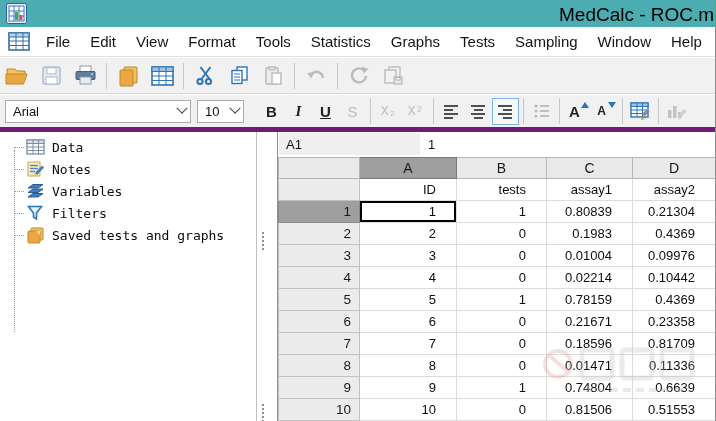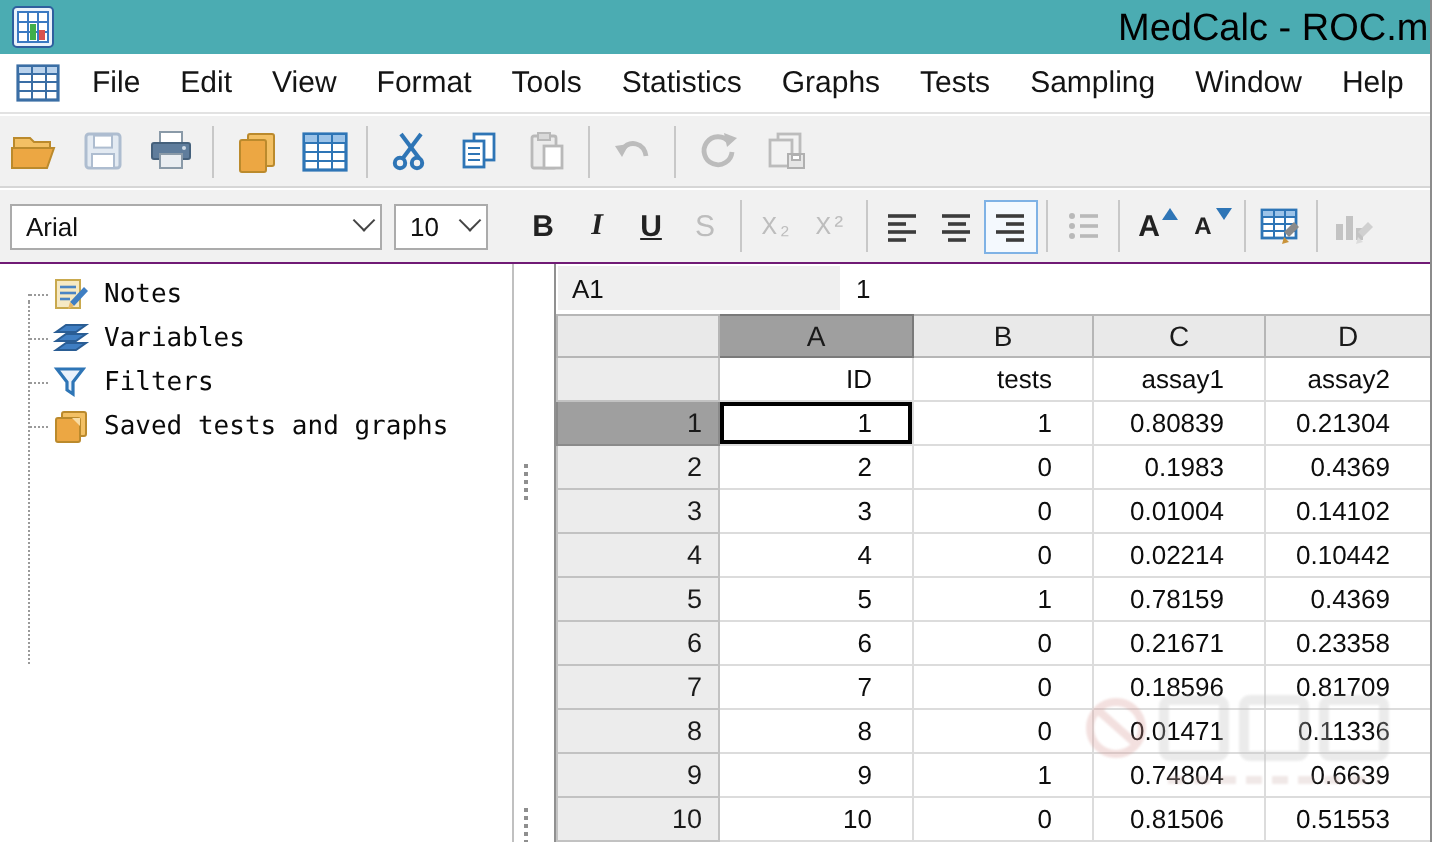--- a/index.html
+++ b/index.html
@@ -14,21 +14,21 @@
   .title-text{position:absolute;left:559px;top:4px;font-size:19px;color:#000000;white-space:nowrap;}
   
   .menubar{position:absolute;left:0;top:27px;width:716px;height:30px;background:#fff;
     border-bottom:1px solid #e2e2e2;display:flex;align-items:center;box-sizing:border-box;}
   .menubar .sheet-icon{margin-left:8px;margin-right:6px;width:22px;height:19px;flex:0 0 auto;}
   .menu-item{font-size:15px;color:#141414;padding:0 10px;line-height:29px;cursor:default;}
   
   .toolbar1{position:absolute;left:0;top:58px;width:716px;height:36px;background:#f1f1f1;
     border-bottom:1px solid #d6d6d6;display:flex;align-items:center;box-sizing:border-box;}
   .toolbar2{position:absolute;left:0;top:95px;width:716px;height:37px;background:#f1f1f1;
-    border-bottom:1px solid #701a75;display:flex;align-items:center;box-sizing:border-box;}
+    border-bottom:5px solid #701a75;display:flex;align-items:center;box-sizing:border-box;}
   .tbtn{width:34px;height:30px;display:flex;align-items:center;justify-content:center;flex:0 0 auto;}
   .tsep{width:1px;height:26px;background:#c8c8c8;margin:0 4px;flex:0 0 auto;}
   .combo{height:23px;background:#fff;border:1px solid #ababab;display:flex;align-items:center;
     padding:0 4px 0 7px;font-size:13px;color:#111;box-sizing:border-box;justify-content:space-between;}
   .combo.font{width:186px;margin-left:5px;}
   .combo.size{width:47px;margin-left:6px;}
   .chev{width:7px;height:7px;border-right:1.6px solid #444;border-bottom:1.6px solid #444;
     transform:rotate(45deg) translate(-2px,-2px);margin-left:6px;}
   .fmt{width:27px;height:27px;display:flex;align-items:center;justify-content:center;
     font-size:15px;color:#222;flex:0 0 auto;position:relative;}
@@ -294,20 +294,31 @@
   </div>
 </div>
 
 <div class="content">
 
   <div class="sidebar">
     <div class="tree">
       <div class="tree-line"></div>
       <div class="tree-item">
         <svg class="ticon" viewBox="0 0 19 18">
+          <rect x="1" y="2" width="17" height="14" fill="#fff" stroke="#7a8fa6" stroke-width="1.3"></rect>
+          <rect x="1" y="2" width="17" height="3.5" fill="#d8dee6" stroke="#7a8fa6"></rect>
+          <line x1="7" y1="2" x2="7" y2="16" stroke="#7a8fa6"></line>
+            <line x1="12.5" y1="2" x2="12.5" y2="16" stroke="#7a8fa6"></line>
+          <line x1="1" y1="9" x2="18" y2="9" stroke="#7a8fa6"></line>
+            <line x1="1" y1="12.5" x2="18" y2="12.5" stroke="#7a8fa6"></line>
+        </svg>
+        <span class="tlabel">Data</span>
+      </div>
+      <div class="tree-item">
+        <svg class="ticon" viewBox="0 0 19 18">
           <rect x="2" y="2" width="12" height="14" fill="#f6e9c4" stroke="#c9a94e"></rect>
           <line x1="4" y1="5.5" x2="12" y2="5.5" stroke="#4a84c4" stroke-width="1.3"></line>
           <line x1="4" y1="8.5" x2="12" y2="8.5" stroke="#4a84c4" stroke-width="1.3"></line>
           <line x1="4" y1="11.5" x2="9" y2="11.5" stroke="#4a84c4" stroke-width="1.3"></line>
           <polygon points="9,13 16,5.5 18,7.5 11,15" fill="#3f7ec2"></polygon>
           <polygon points="8,16.5 9,13 11,15" fill="#e8b765"></polygon>
         </svg>
         <span class="tlabel">Notes</span>
       </div>
       <div class="tree-item">
@@ -367,21 +378,21 @@
         <div class="cell">0.21304</div>
         <div class="rowhead">2</div>
         <div class="cell">2</div>
         <div class="cell">0</div>
         <div class="cell">0.1983</div>
         <div class="cell">0.4369</div>
         <div class="rowhead">3</div>
         <div class="cell">3</div>
         <div class="cell">0</div>
         <div class="cell">0.01004</div>
-        <div class="cell">0.14102</div>
+        <div class="cell">0.09976</div>
         <div class="rowhead">4</div>
         <div class="cell">4</div>
         <div class="cell">0</div>
         <div class="cell">0.02214</div>
         <div class="cell">0.10442</div>
         <div class="rowhead">5</div>
         <div class="cell">5</div>
         <div class="cell">1</div>
         <div class="cell">0.78159</div>
         <div class="cell">0.4369</div>

